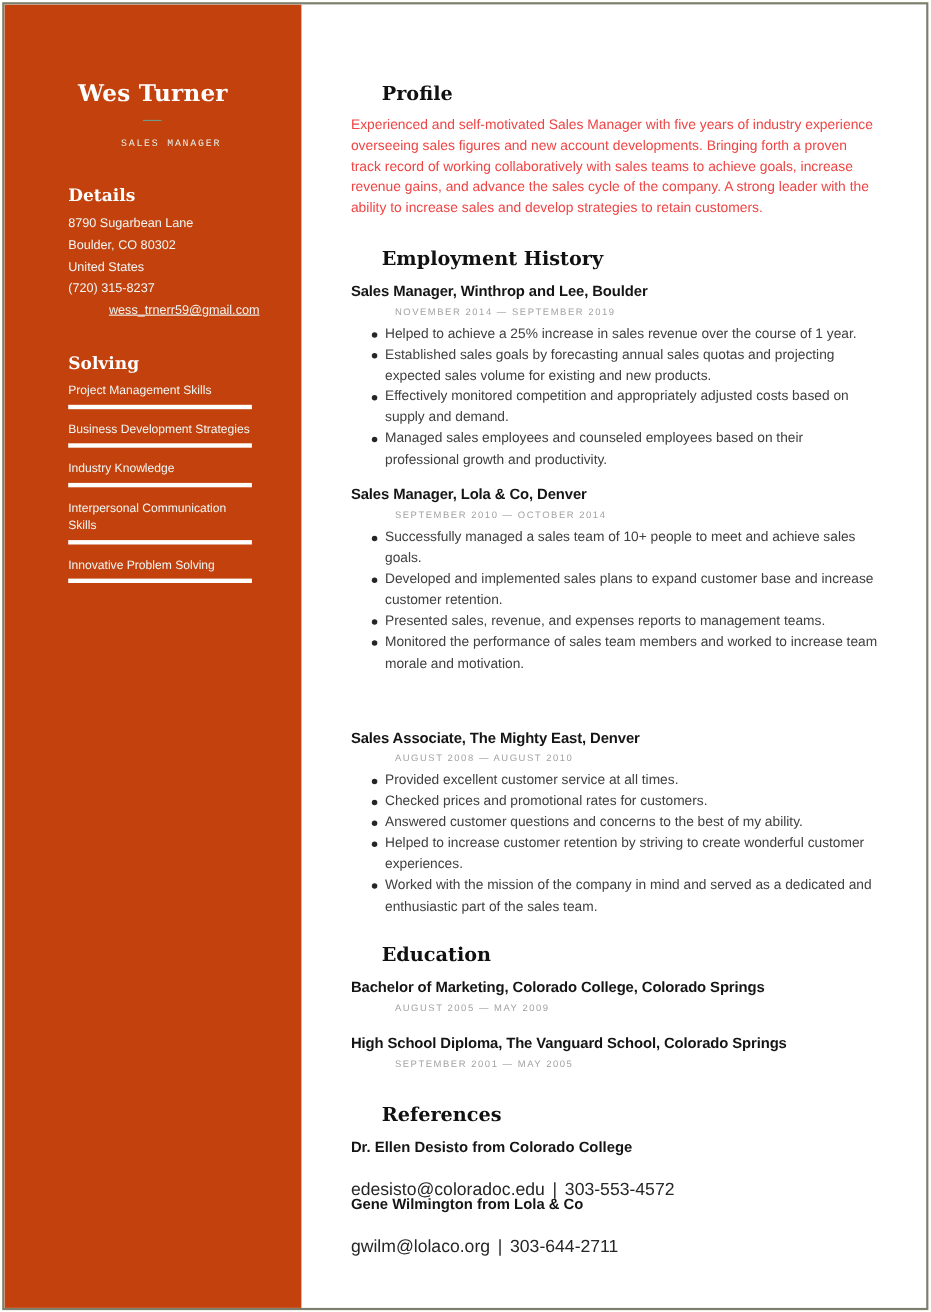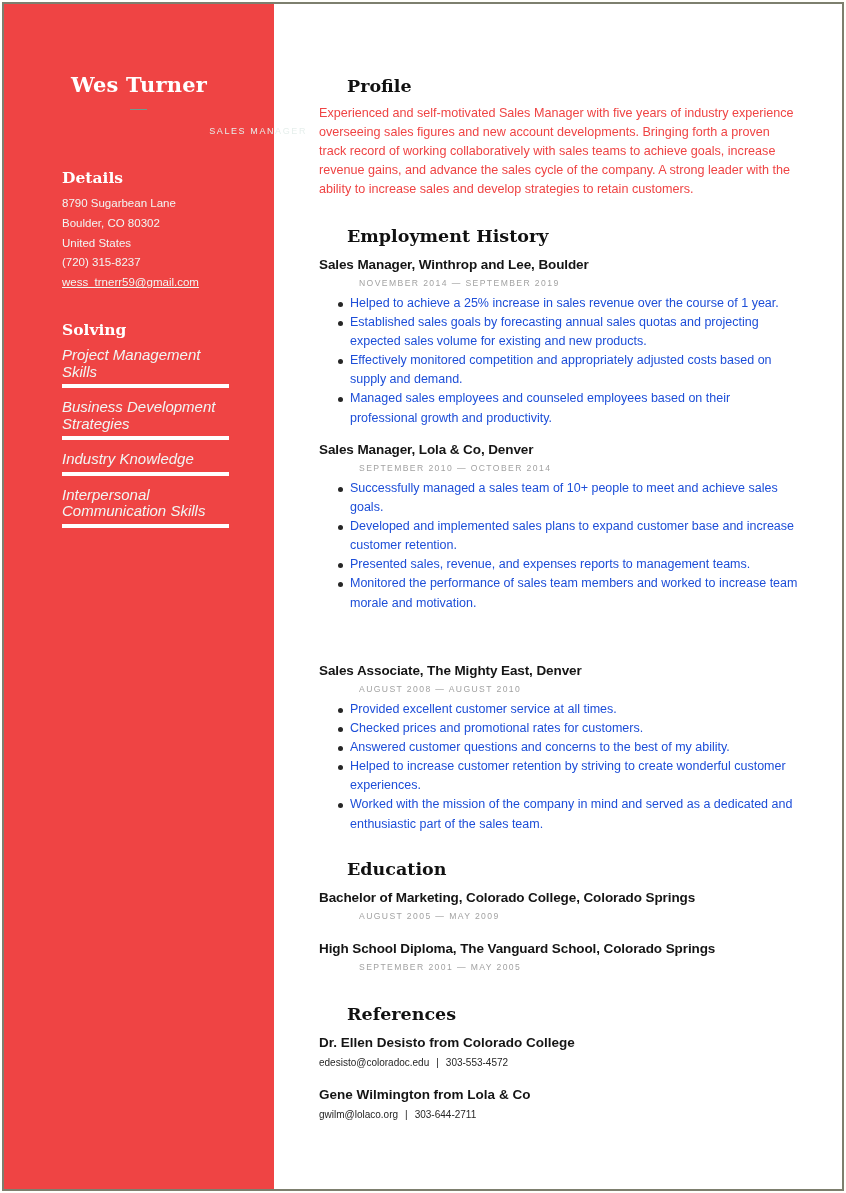--- a/index.html
+++ b/index.html
@@ -4,62 +4,62 @@
 <style>
   html, body { margin: 0; padding: 0; }
   body { width: 846px; height: 1193px; background: #fffffb; position: relative; overflow: hidden; }
   .frame {
     position: absolute; left: 2px; top: 2px; width: 838px; height: 1185px;
     border: 2px solid #7d7f6e; background: #ffffff; box-sizing: content-box;
     overflow: hidden;
   }
   .sidebar {
     position: absolute; left: 0; top: 0; width: 270px; height: 100%;
-    background: #ef4444; color: #ffffff;
+    background: #c2410c; color: #ffffff;
     font-family: "Liberation Sans", "DejaVu Sans", sans-serif;
   }
   .name {
     position: absolute; left: 0; width: 270px; top: 68px; text-align: center;
     font-family: "DejaVu Serif", "Liberation Serif", serif; font-weight: bold;
     font-size: 21px; letter-spacing: 0.2px; color: #ffffff;
   }
   .name-rule {
     position: absolute; left: 126px; top: 105px; width: 17px; height: 1px; background: #6d9c8f;
   }
   .jobtitle {
-    position: absolute; left: 0; width: 303px; top: 122px; text-align: right;
-    font-size: 9px; letter-spacing: 1.6px; color: #e6efec;
+    position: absolute; left: 0; width: 303px; top: 122px; text-align: center;
+    font-size: 9px; letter-spacing: 1.6px; color: #e6efec; font-family: Liberation Mono, monospace;
   }
   .side-heading {
     position: absolute; left: 58px; font-family: "DejaVu Serif", "Liberation Serif", serif;
     font-weight: bold; font-size: 15.5px; color: #ffffff;
   }
   .details-list { position: absolute; left: 58px; top: 190px; font-size: 11.5px; color: #f1f6f4; }
   .details-list div { height: 19.8px; line-height: 19.8px; white-space: nowrap; }
-  .details-list .email { text-decoration: underline; }
+  .details-list .email { text-decoration: underline; margin-left: 37px; }
   .skills { position: absolute; left: 58px; top: 343px; width: 168px; }
-  .skill { position: relative; font-size: 15px; line-height: 16.5px; color: #f1f6f4; font-style: italic; }
+  .skill { position: relative; font-size: 11px; line-height: 16.5px; color: #f1f6f4; }
   .skill .bar { height: 4px; background: #ffffff; margin-top: 4px; margin-bottom: 11px; width: 167px; }
 
   .main {
     position: absolute; left: 315px; top: 0; width: 480px;
     font-family: "Liberation Sans", "DejaVu Sans", sans-serif; color: #1d1d1d;
   }
   .sec-title {
     position: absolute; left: 0; font-family: "DejaVu Serif", "Liberation Serif", serif;
     font-weight: bold; font-size: 17.5px; color: #111111; white-space: nowrap; margin-left: 28px;
   }
   .para { position: absolute; left: 0; width: 475px; font-size: 12.6px; line-height: 19px; color: #ef4444; }
   .entry-title { position: absolute; left: 0; font-size: 13.5px; font-weight: bold; color: #151515; white-space: nowrap; letter-spacing: -0.1px; }
   .entry-date { position: absolute; left: 0; font-size: 8.6px; letter-spacing: 1.4px; color: #a2a2a2; white-space: nowrap; margin-left: 40px; }
   .bullets { position: absolute; left: 0; width: 480px; margin: 0; padding: 0; list-style: none; }
-  .bullets li { position: relative; padding-left: 31px; font-size: 12.5px; line-height: 19.1px; color: #1d4ed8; }
+  .bullets li { position: relative; padding-left: 31px; font-size: 12.5px; line-height: 19.1px; color: #404040; }
   .bullets li::before { content: ""; position: absolute; left: 19px; top: 7.5px; width: 5px; height: 5px; border-radius: 50%; background: #262626; }
   .ref-name { position: absolute; left: 0; font-size: 13.5px; font-weight: bold; color: #151515; white-space: nowrap; }
-  .ref-contact { position: absolute; left: 0; font-size: 10px; color: #262626; white-space: nowrap; }
+  .ref-contact { position: absolute; left: 0; font-size: 16px; color: #262626; white-space: nowrap; margin-top: 16px; }
   .ref-contact .sep { padding: 0 7px; }
 </style>
 </head>
 <body>
 
 <div class="frame">
 
   <div class="sidebar">
     <div class="name">Wes Turner</div>
     <div class="name-rule"></div>
@@ -83,20 +83,24 @@
       <div class="skill">
         <div>Business Development Strategies</div>
         <div class="bar"></div>
       </div>
       <div class="skill">
         <div>Industry Knowledge</div>
         <div class="bar"></div>
       </div>
       <div class="skill">
         <div style="width:160px">Interpersonal Communication Skills</div>
+        <div class="bar"></div>
+      </div>
+      <div class="skill">
+        <div>Innovative Problem Solving</div>
         <div class="bar"></div>
       </div>
     </div>
   </div>
 
   <div class="main">
 
     <div class="sec-title" style="top:72px">Profile</div>
     <div class="para" style="top:100px">Experienced and self-motivated Sales Manager with five years of industry experience overseeing sales figures and new account developments. Bringing forth a proven track record of working collaboratively with sales teams to achieve goals, increase revenue gains, and advance the sales cycle of the company. A strong leader with the ability to increase sales and develop strategies to retain customers.</div>
 

